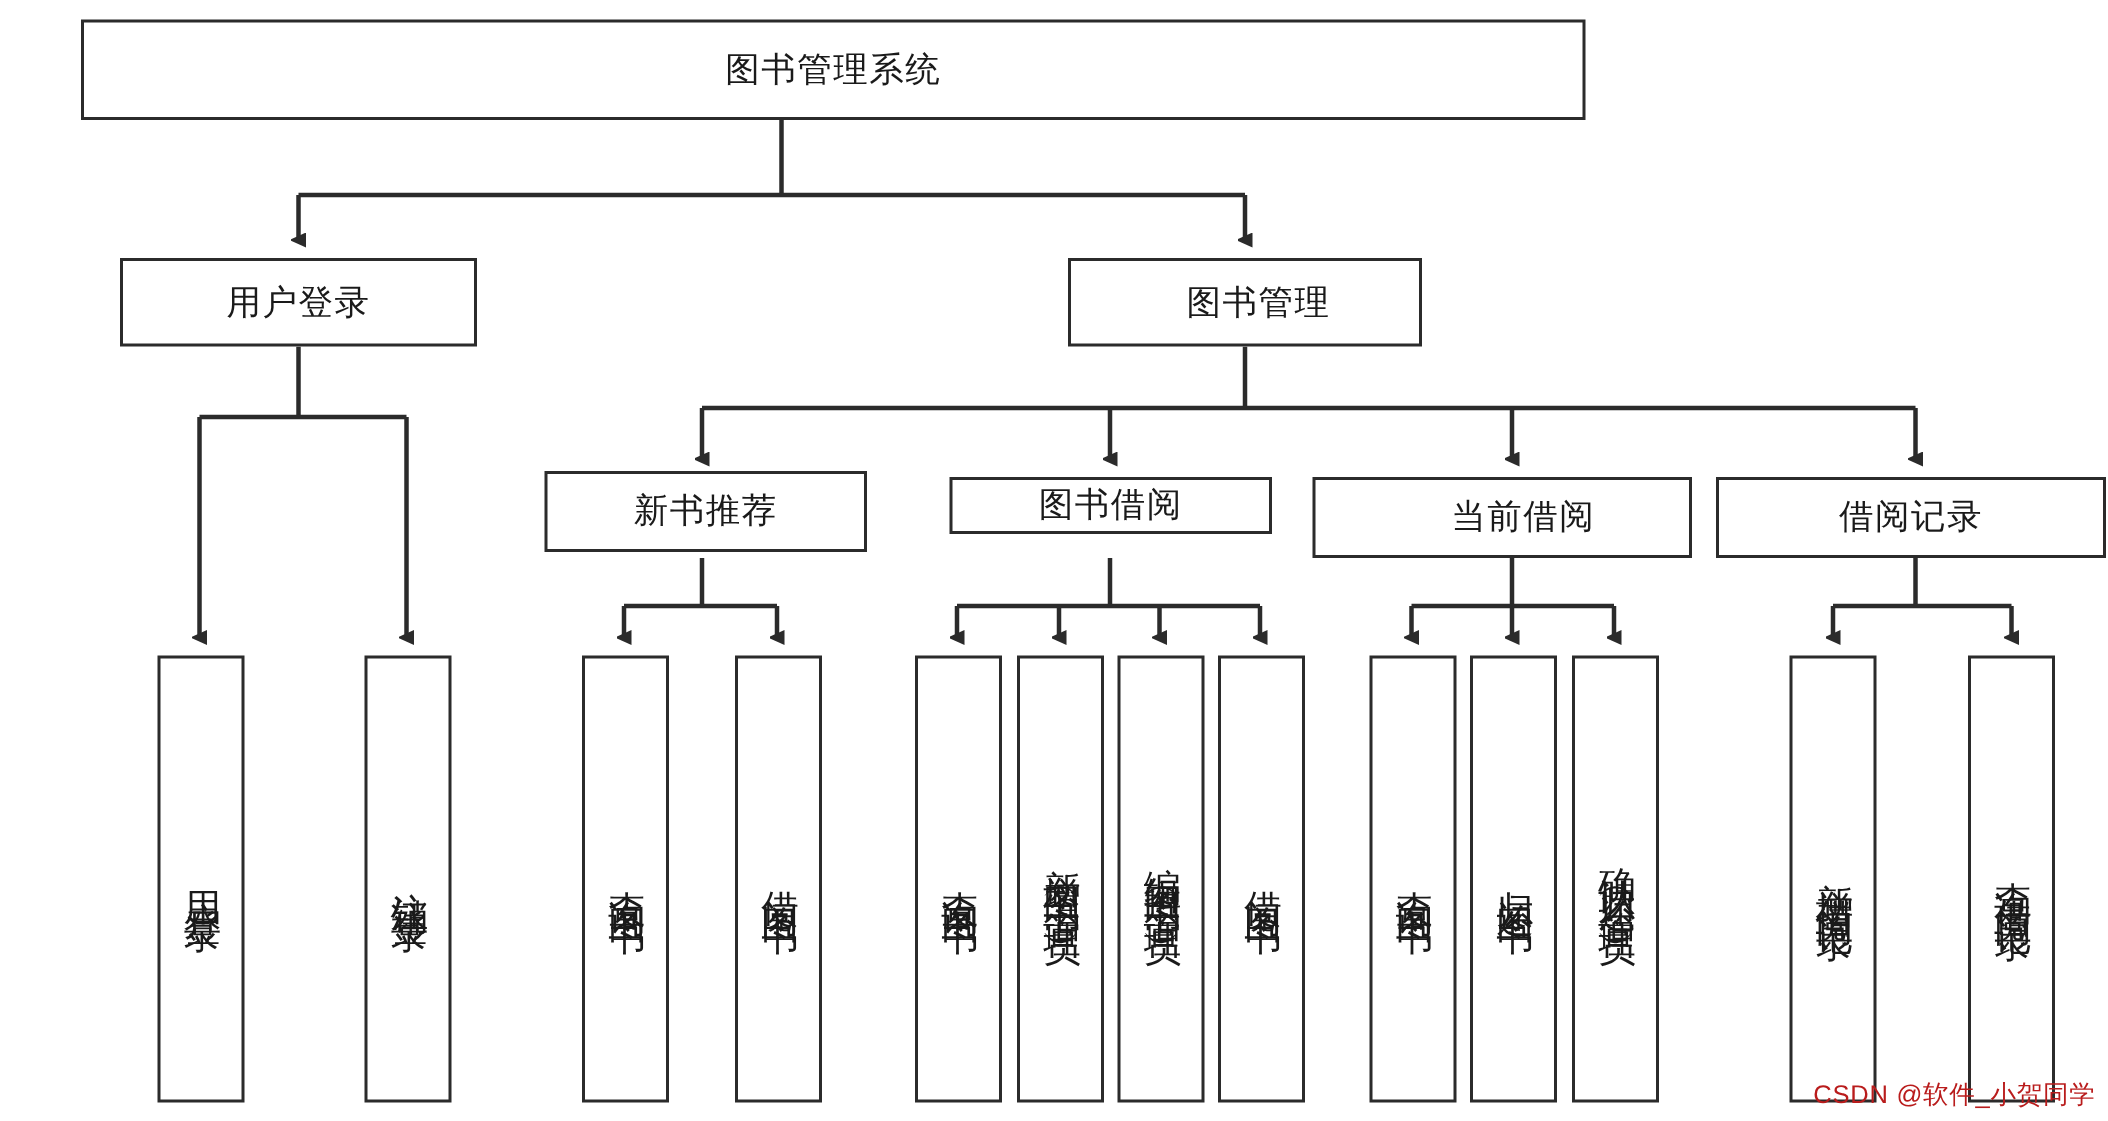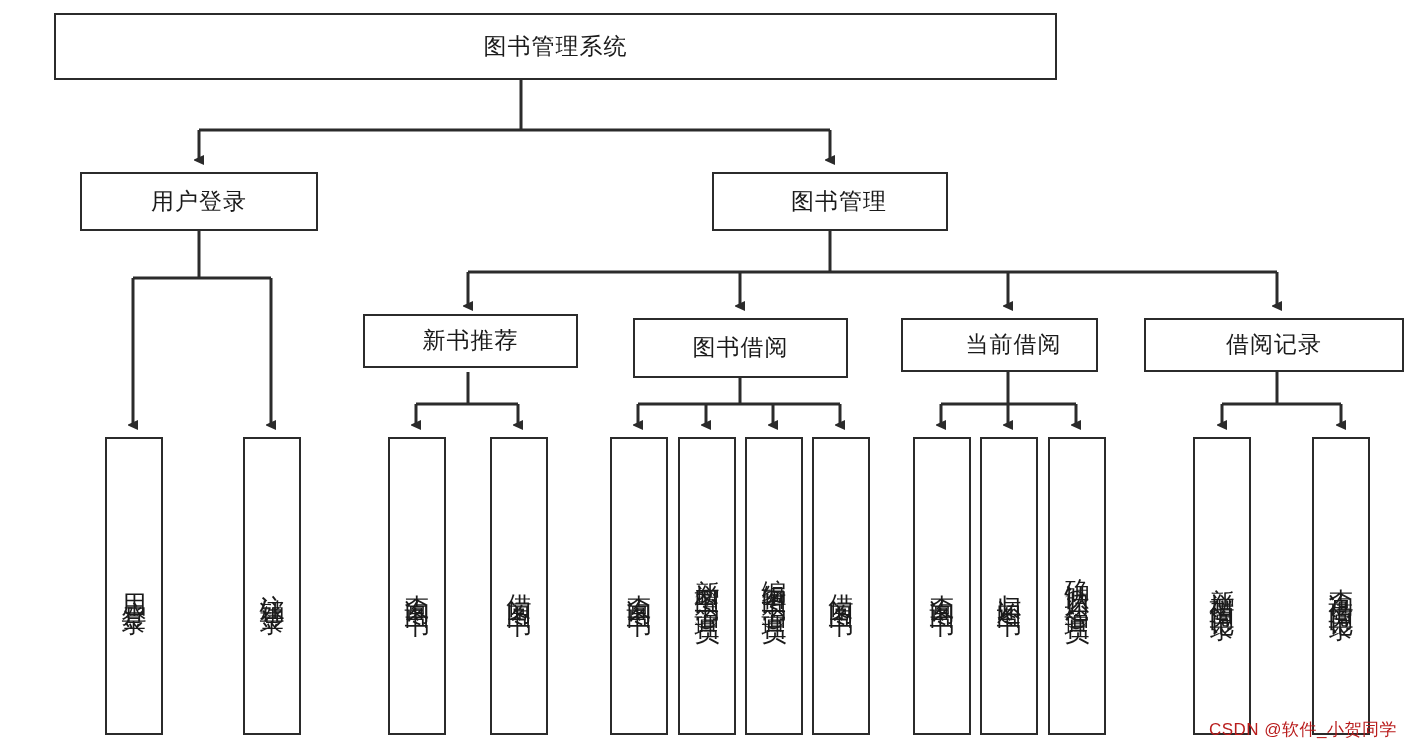--- a/index.html
+++ b/index.html
@@ -137,24 +137,24 @@
   <div class="node horiz" style="left:80px; top:172px; width:238px; height:59px;">
     <span class="node-label">用户登录</span>
   </div>
   <div class="node horiz" style="left:712px; top:172px; width:236px; height:59px;padding-left:18px;">
     <span class="node-label">图书管理</span>
   </div>
 
   <div class="node horiz" style="left:363px; top:314px; width:215px; height:54px;">
     <span class="node-label">新书推荐</span>
   </div>
-  <div class="node horiz" style="left:633px; top:318px; width:215px; height:60px;">
+  <div class="node horiz" style="left:633px; top:318px; width:215px; height:38px;">
     <span class="node-label">图书借阅</span>
   </div>
-  <div class="node horiz" style="left:901px; top:318px; width:197px; height:54px;padding-left:28px;">
+  <div class="node horiz" style="left:875px; top:318px; width:253px; height:54px;padding-left:28px;">
     <span class="node-label">当前借阅</span>
   </div>
   <div class="node horiz" style="left:1144px; top:318px; width:260px; height:54px;">
     <span class="node-label">借阅记录</span>
   </div>
 
   <div class="node vert" style="left:105px; top:437px; width:58px; height:298px;">
     <span class="node-label">用户登录</span>
   </div>
   <div class="node vert" style="left:243px; top:437px; width:58px; height:298px;">

